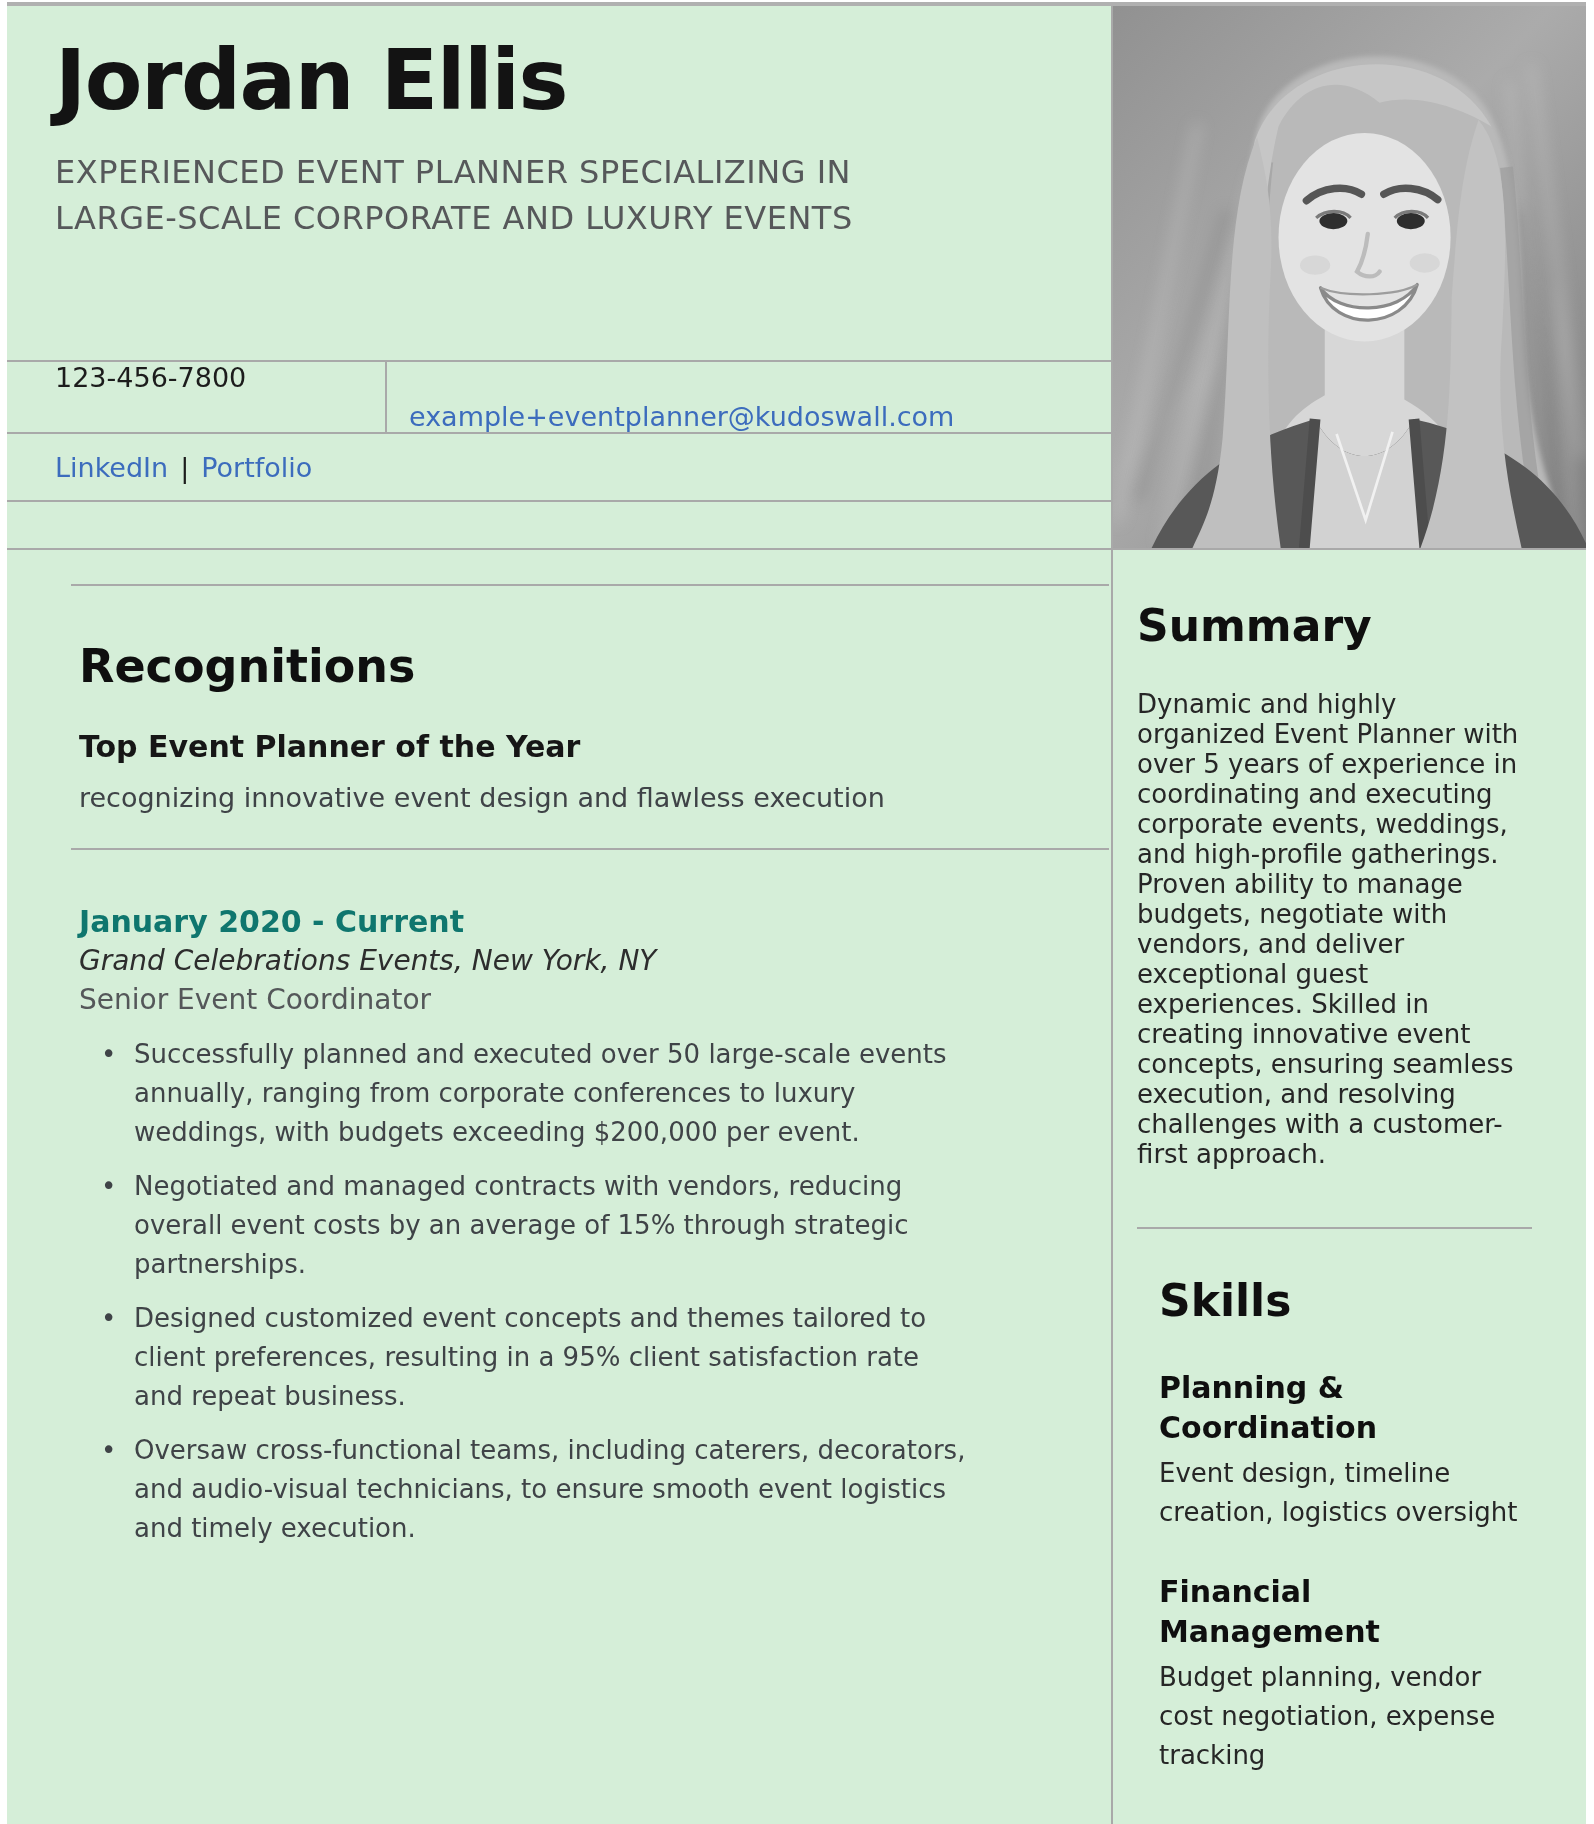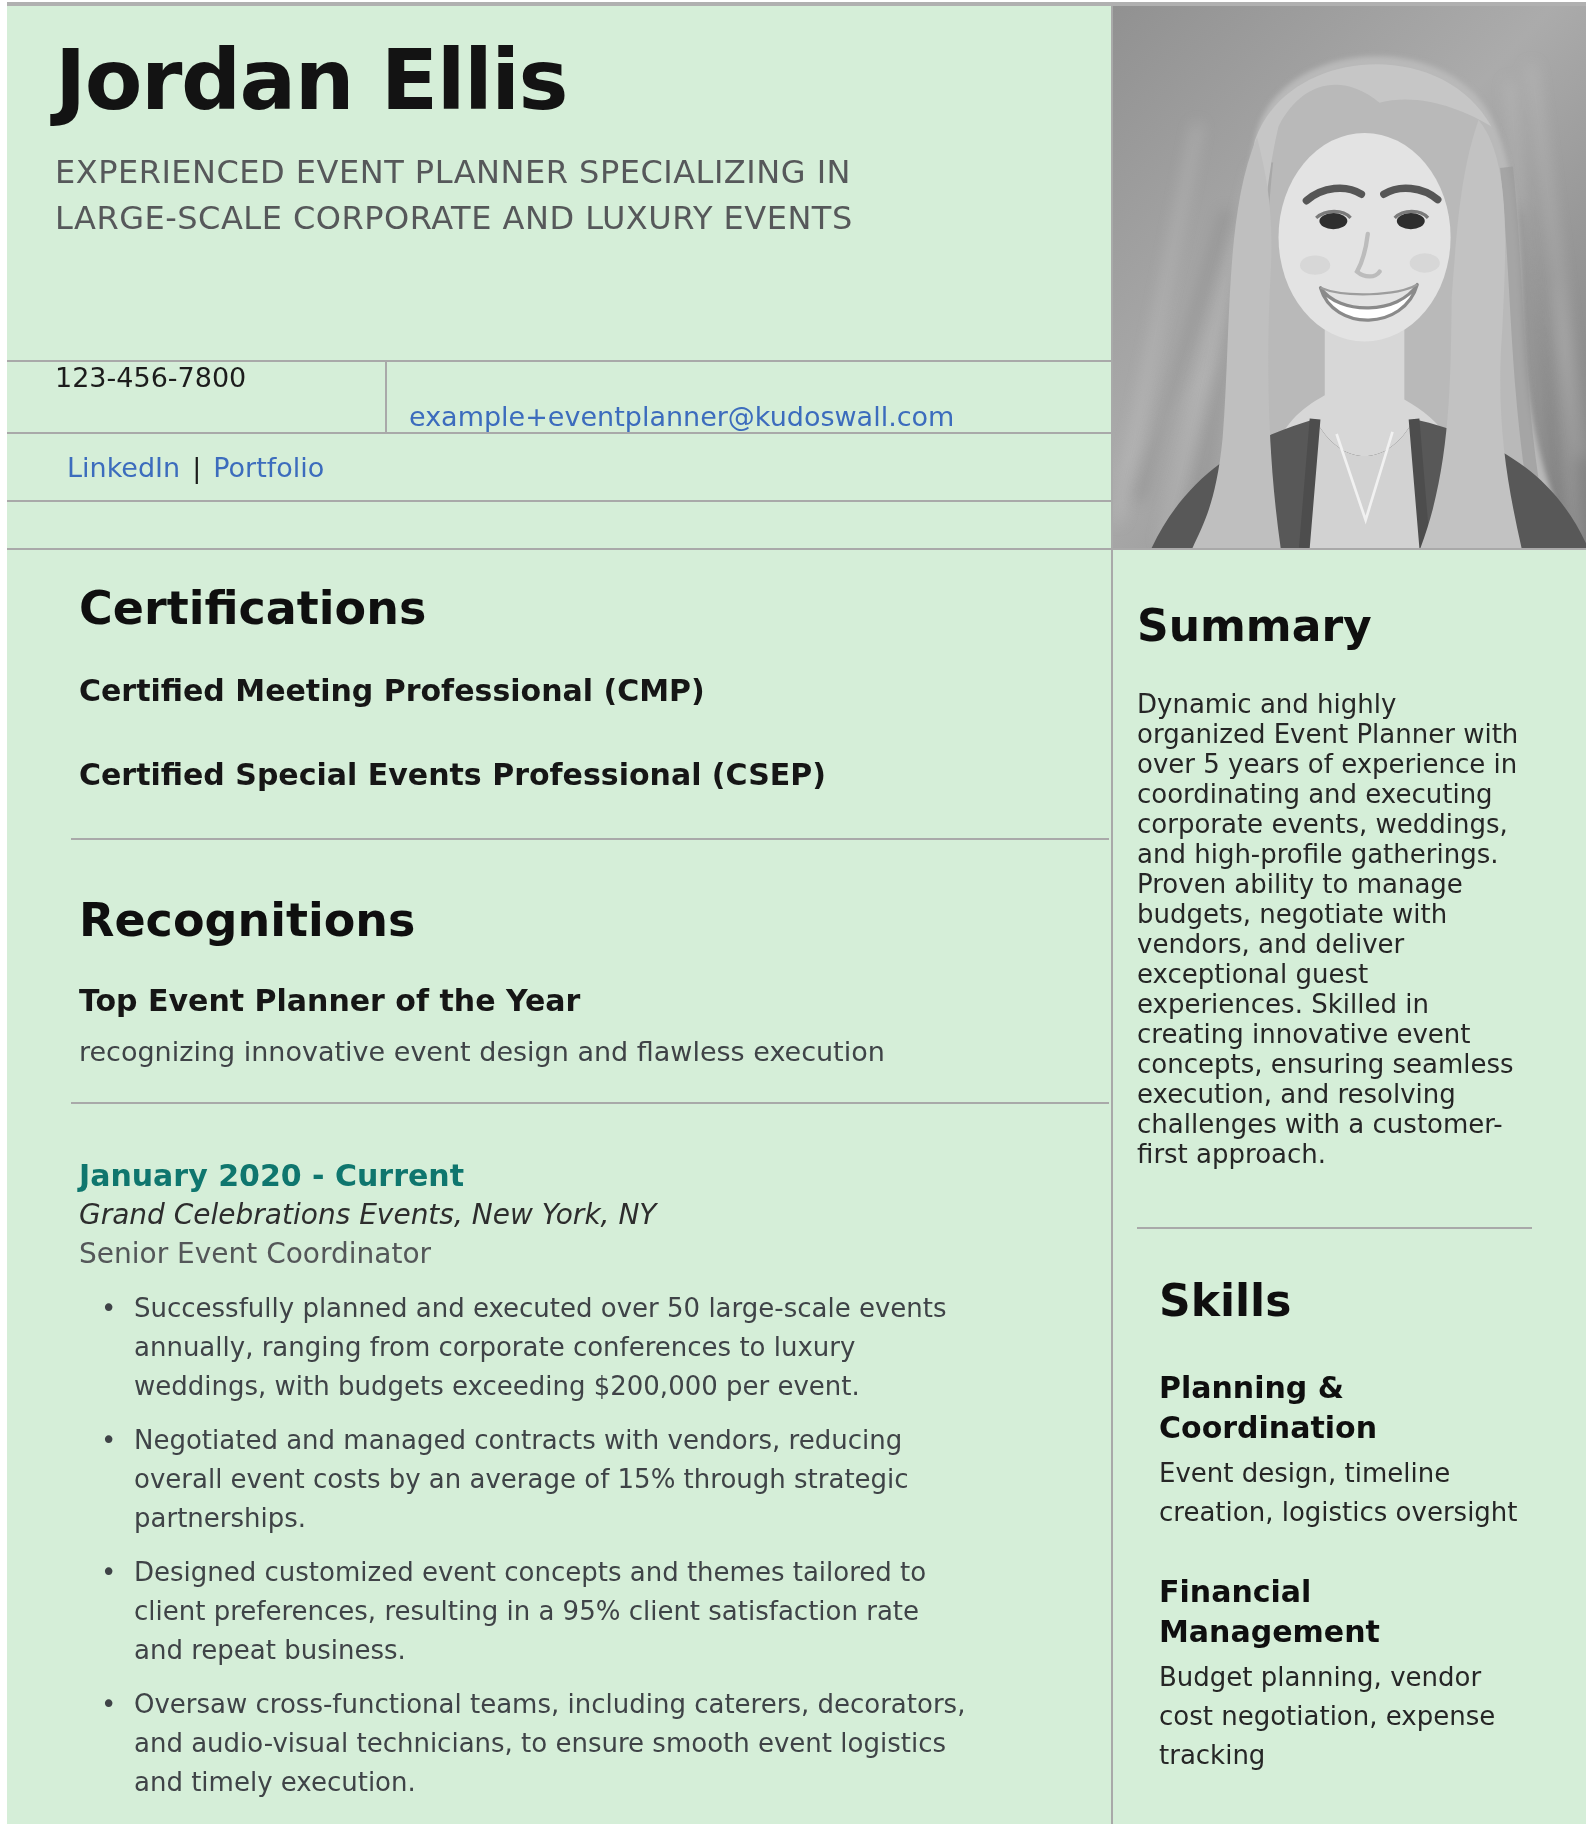--- a/index.html
+++ b/index.html
@@ -32,21 +32,21 @@
   .contact-row { height:72px; box-sizing:border-box; border-top:2px solid #a9a9a9; display:flex; }
   .cell-phone {
     width:380px; box-sizing:border-box; border-right:2px solid #a9a9a9;
     display:flex; align-items:flex-start; padding-left:48px;
     font-size:27px; color:#1c1c1c;
   }
   .cell-email { flex:1; display:flex; align-items:flex-end; padding-left:22px; font-size:27px; }
   .links-row {
     height:70px; box-sizing:border-box;
     border-top:2px solid #a9a9a9; border-bottom:2px solid #a9a9a9;
-    display:flex; align-items:center; padding-left:60px; font-size:27px;
+    display:flex; align-items:center; padding-left:48px; font-size:27px;
   }
   a.link { color:#3c6cbd; text-decoration:none; cursor:pointer; }
   .link-sep { color:#1c1c1c; margin:0 12px; }
   .header-right { flex:1; border-left:2px solid #a9a9a9; overflow:hidden; background:#9a9a9a; }
   .header-right svg { display:block; width:100%; height:100%; }
   .full-divider { height:2px; background:#a9a9a9; }
   
   .body-row { display:flex; min-height:1312px; align-items:stretch; }
   .main-col { width:1104px; box-sizing:border-box; padding-top:30px; }
   .section { padding:0 90px 0 72px; }
@@ -173,28 +173,20 @@
         </svg>
       </div>
     </div>
 
     <div class="full-divider"></div>
 
     <div class="body-row">
 
       <div class="main-col">
 
-        <div class="section">
-          <h2 class="sec-title">Certifications</h2>
-          <div class="cert-list">
-
-          <p>Certified Meeting Professional (CMP)</p>
-              <p>Certified Special Events Professional (CSEP)</p>
-            </div>
-        </div>
         <hr class="main-divider">
 
         <div class="section">
           <h2 class="sec-title">Recognitions</h2>
           <div>
 
               <div class="recog-item">
                 <p class="recog-title">Top Event Planner of the Year</p>
                 <p class="recog-desc">recognizing innovative event design and flawless execution</p>
               </div>

